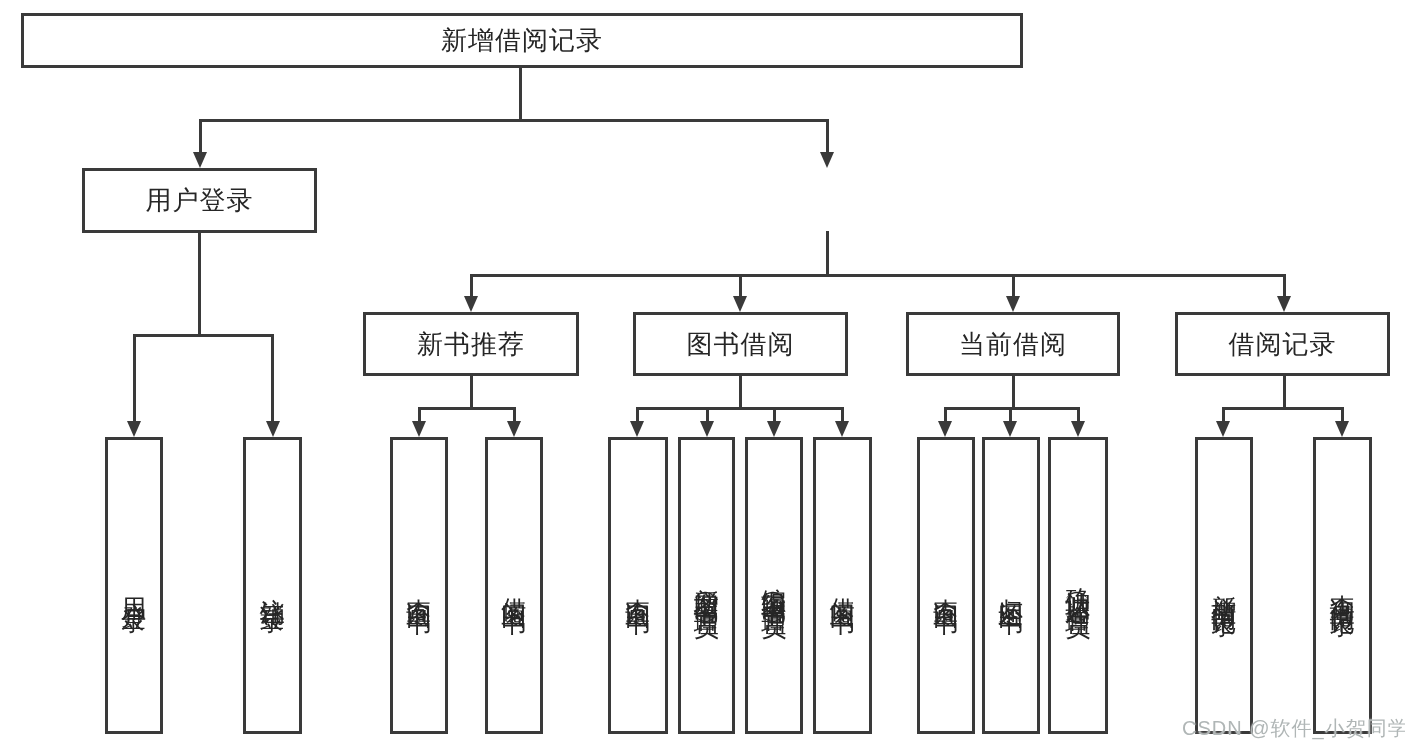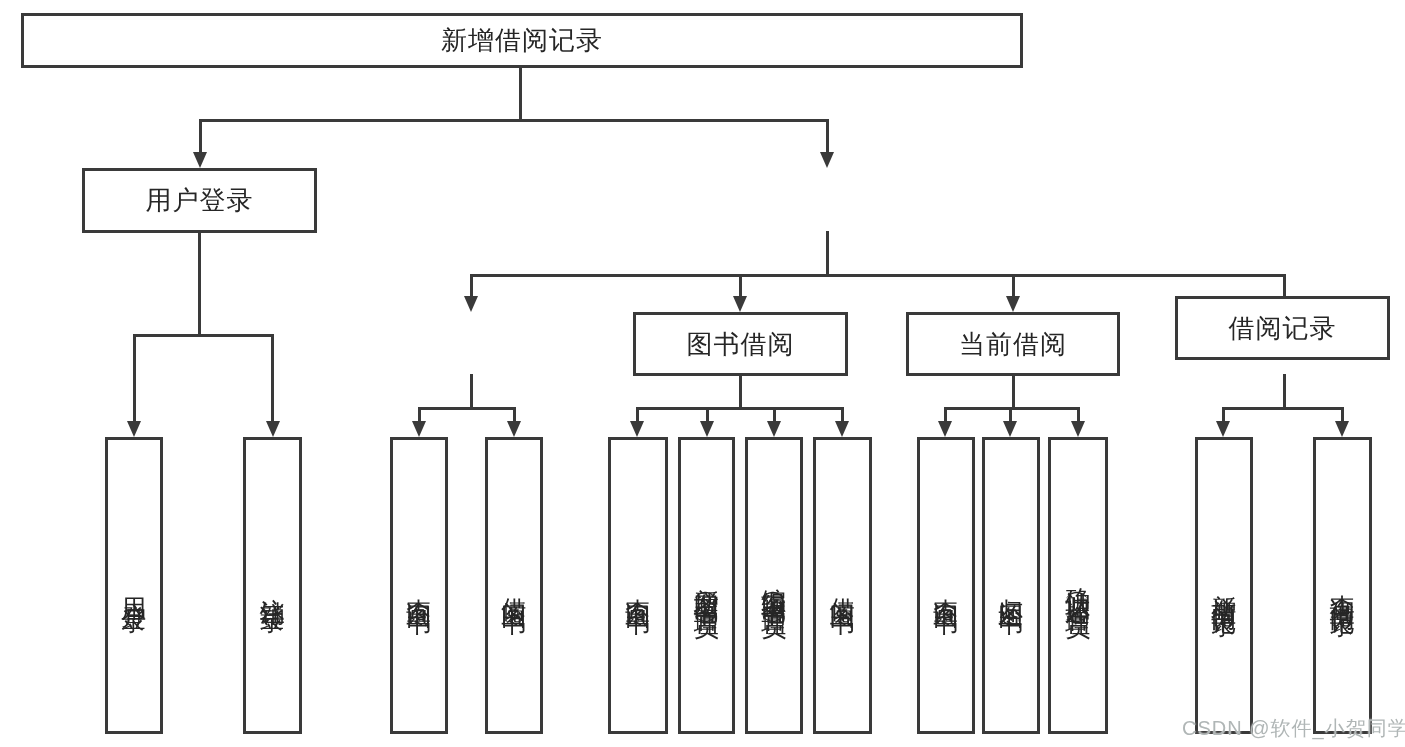--- a/index.html
+++ b/index.html
@@ -37,27 +37,30 @@
 <div class="canvas">
 
   <div class="box hbox" style="left:21px;top:13px;width:1002px;height:55px">
     <span>新增借阅记录</span>
   </div>
 
   <div class="box hbox" style="left:82px;top:168px;width:235px;height:65px">
     <span>用户登录</span>
   </div>
 
+  <div class="box hbox" style="left:363px;top:312px;width:216px;height:64px">
+    <span>新书推荐</span>
+  </div>
   <div class="box hbox" style="left:633px;top:312px;width:215px;height:64px">
     <span>图书借阅</span>
   </div>
   <div class="box hbox" style="left:906px;top:312px;width:214px;height:64px">
     <span>当前借阅</span>
   </div>
-  <div class="box hbox" style="left:1175px;top:296px;width:215px;height:64px">
+  <div class="box hbox" style="left:1175px;top:312px;width:215px;height:64px">
     <span>借阅记录</span>
   </div>
 
   <div class="box vbox" style="left:105px;top:437px;width:58px;height:297px">
     <span class="vtext">用户登录</span>
   </div>
   <div class="box vbox" style="left:243px;top:437px;width:59px;height:297px">
     <span class="vtext">注销登录</span>
   </div>
 

